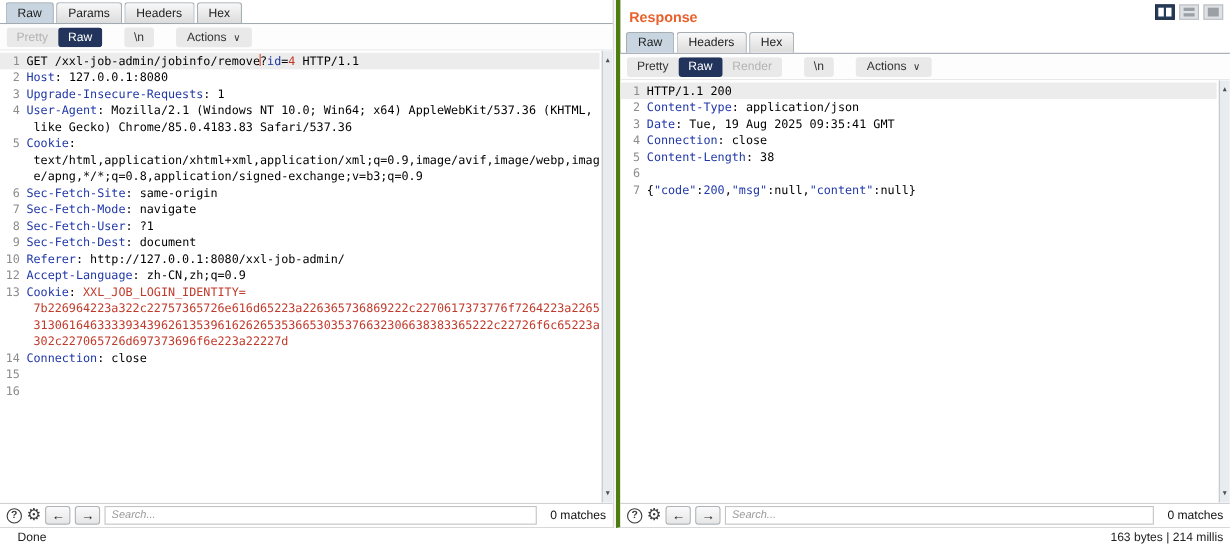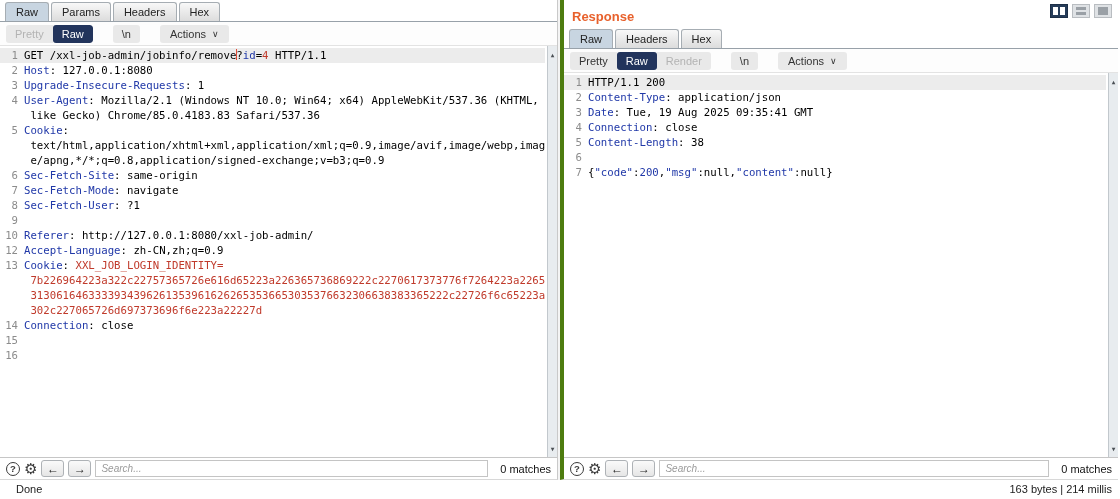--- a/index.html
+++ b/index.html
@@ -92,21 +92,21 @@
             <div class="ed-line"><span class="ln">2</span><span class="code"><span class="t-b">Host</span><span class="t-d">: 127.0.0.1:8080</span></span></div>
             <div class="ed-line"><span class="ln">3</span><span class="code"><span class="t-b">Upgrade-Insecure-Requests</span><span class="t-d">: 1</span></span></div>
             <div class="ed-line"><span class="ln">4</span><span class="code"><span class="t-b">User-Agent</span><span class="t-d">: Mozilla/2.1 (Windows NT 10.0; Win64; x64) AppleWebKit/537.36 (KHTML,</span></span></div>
             <div class="ed-line"><span class="ln"></span><span class="code"><span class="t-d"> like Gecko) Chrome/85.0.4183.83 Safari/537.36</span></span></div>
             <div class="ed-line"><span class="ln">5</span><span class="code"><span class="t-b">Cookie</span><span class="t-d">:</span></span></div>
             <div class="ed-line"><span class="ln"></span><span class="code"><span class="t-d"> text/html,application/xhtml+xml,application/xml;q=0.9,image/avif,image/webp,imag</span></span></div>
             <div class="ed-line"><span class="ln"></span><span class="code"><span class="t-d"> e/apng,*/*;q=0.8,application/signed-exchange;v=b3;q=0.9</span></span></div>
             <div class="ed-line"><span class="ln">6</span><span class="code"><span class="t-b">Sec-Fetch-Site</span><span class="t-d">: same-origin</span></span></div>
             <div class="ed-line"><span class="ln">7</span><span class="code"><span class="t-b">Sec-Fetch-Mode</span><span class="t-d">: navigate</span></span></div>
             <div class="ed-line"><span class="ln">8</span><span class="code"><span class="t-b">Sec-Fetch-User</span><span class="t-d">: ?1</span></span></div>
-            <div class="ed-line"><span class="ln">9</span></div>
+            <div class="ed-line"><span class="ln">9</span><span class="code"><span class="t-b">Sec-Fetch-Dest</span><span class="t-d">: document</span></span></div>
             <div class="ed-line"><span class="ln">10</span><span class="code"><span class="t-b">Referer</span><span class="t-d">: http://127.0.0.1:8080/xxl-job-admin/</span></span></div>
             <div class="ed-line"><span class="ln">12</span><span class="code"><span class="t-b">Accept-Language</span><span class="t-d">: zh-CN,zh;q=0.9</span></span></div>
             <div class="ed-line"><span class="ln">13</span><span class="code"><span class="t-b">Cookie</span><span class="t-d">: </span><span class="t-r">XXL_JOB_LOGIN_IDENTITY=</span></span></div>
             <div class="ed-line"><span class="ln"></span><span class="code"><span class="t-r"> 7b226964223a322c22757365726e616d65223a226365736869222c2270617373776f7264223a2265</span></span></div>
             <div class="ed-line"><span class="ln"></span><span class="code"><span class="t-r"> 31306164633339343962613539616262653536653035376632306638383365222c22726f6c65223a</span></span></div>
             <div class="ed-line"><span class="ln"></span><span class="code"><span class="t-r"> 302c227065726d697373696f6e223a22227d</span></span></div>
             <div class="ed-line"><span class="ln">14</span><span class="code"><span class="t-b">Connection</span><span class="t-d">: close</span></span></div>
             <div class="ed-line"><span class="ln">15</span><span class="code"></span></div>
             <div class="ed-line"><span class="ln">16</span><span class="code"></span></div>
           </div>

